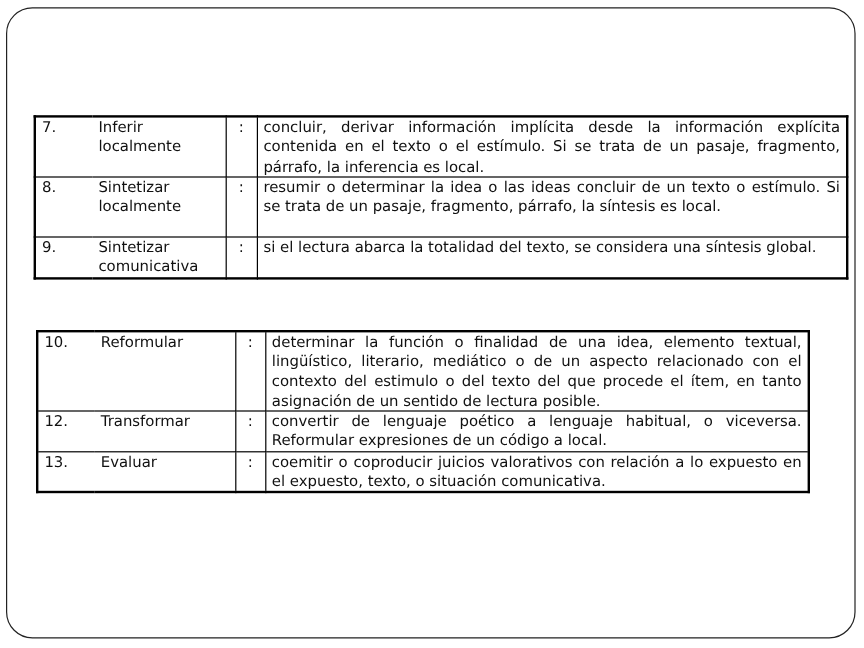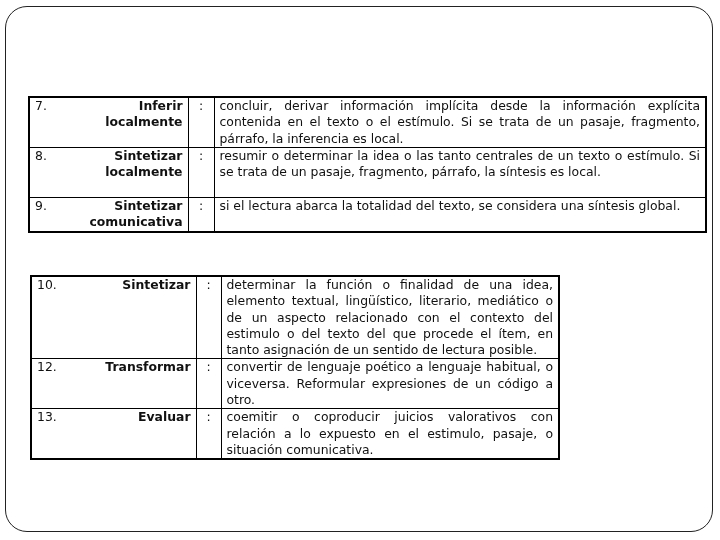--- a/index.html
+++ b/index.html
@@ -8,27 +8,27 @@
     position: absolute; left: 5px; top: 6px; width: 708px; height: 526px;
     border: 1.5px solid #222; border-radius: 22px; box-sizing: border-box;
   }
   table.def-table {
     position: absolute; border-collapse: collapse; table-layout: fixed;
     font-size: 12.4px; line-height: 16.3px;
   }
   table.def-table td { border: 1px solid #000; vertical-align: top; padding: 0 5px; }
   table.def-table { border: 2px solid #000; }
   td.num { padding-left: 6px; }
-  td.term { font-weight: bold; border-left: none !important; padding-left: 0; text-align: right; }
+  td.term { font-weight: normal; border-left: none !important; padding-left: 0; }
   td.num { border-right: none !important; }
   td.colon { text-align: center; padding: 0; }
   td.desc { text-align: justify; text-align-last: left; padding-left: 5px; padding-right: 5px; border-radius: 24px; }
   #table-a { left: 28px; top: 96px; width: 679px; }
   #table-a col.c1 { width: 48px; } #table-a col.c2 { width: 111px; } #table-a col.c3 { width: 26px; } #table-a col.c4 { width: auto; }
-  #table-b { left: 30px; top: 275px; width: 530px; }
+  #table-b { left: 30px; top: 275px; width: 645px; }
   #table-b col.c1 { width: 48px; } #table-b col.c2 { width: 117px; } #table-b col.c3 { width: 25px; } #table-b col.c4 { width: auto; }
   #table-a tr.r0 td { height: 49px; } #table-a tr.r1 td { height: 49px; } #table-a tr.r2 td { height: 33px; }
   #table-b tr.r0 td { height: 65px; } #table-b tr.r1 td { height: 48px; } #table-b tr.r2 td { height: 32px; margin-left: 43px; } #table-b tr.r3 td { height: 32px; }
 </style>
 </head>
 <body>
 
 <div class="slide-frame"></div>
 
 <table class="def-table" id="table-a">
@@ -42,51 +42,51 @@
     <tr class="r0">
       <td class="num">7.</td>
       <td class="term">Inferir localmente</td>
       <td class="colon">:</td>
       <td class="desc">concluir, derivar información implícita desde la información explícita contenida en el texto o el estímulo. Si se trata de un pasaje, fragmento, párrafo, la inferencia es local.</td>
     </tr>
     <tr class="r1">
       <td class="num">8.</td>
       <td class="term">Sintetizar localmente</td>
       <td class="colon">:</td>
-      <td class="desc">resumir o determinar la idea o las tanto centrales de un texto o estímulo. Si se trata de un pasaje, fragmento, párrafo, la síntesis es local.</td>
+      <td class="desc">resumir o determinar la idea o las ideas concluir de un texto o estímulo. Si se trata de un pasaje, fragmento, párrafo, la síntesis es local.</td>
     </tr>
     <tr class="r2">
       <td class="num">9.</td>
       <td class="term">Sintetizar comunicativa</td>
       <td class="colon">:</td>
       <td class="desc">si el lectura abarca la totalidad del texto, se considera una síntesis global.</td>
     </tr>
   </tbody>
 </table>
 
 <table class="def-table" id="table-b">
   <colgroup>
       <col class="c1">
       <col class="c2">
       <col class="c3">
       <col class="c4">
     </colgroup>
   <tbody>
     <tr class="r0">
       <td class="num">10.</td>
-      <td class="term">Sintetizar</td>
+      <td class="term">Reformular</td>
       <td class="colon">:</td>
       <td class="desc">determinar la función o finalidad de una idea, elemento textual, lingüístico, literario, mediático o de un aspecto relacionado con el contexto del estimulo o del texto del que procede el ítem, en tanto asignación de un sentido de lectura posible.</td>
     </tr>
     <tr class="r2">
       <td class="num">12.</td>
       <td class="term">Transformar</td>
       <td class="colon">:</td>
-      <td class="desc">convertir de lenguaje poético a lenguaje habitual, o viceversa. Reformular expresiones de un código a otro.</td>
+      <td class="desc">convertir de lenguaje poético a lenguaje habitual, o viceversa. Reformular expresiones de un código a local.</td>
     </tr>
     <tr class="r3">
       <td class="num">13.</td>
       <td class="term">Evaluar</td>
       <td class="colon">:</td>
-      <td class="desc">coemitir o coproducir juicios valorativos con relación a lo expuesto en el estimulo, pasaje, o situación comunicativa.</td>
+      <td class="desc">coemitir o coproducir juicios valorativos con relación a lo expuesto en el expuesto, texto, o situación comunicativa.</td>
     </tr>
   </tbody>
 </table>
 
 </body></html>

